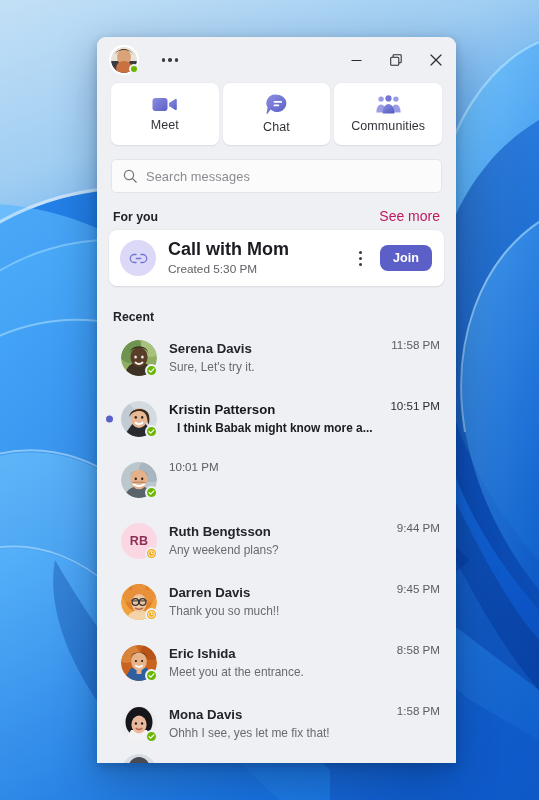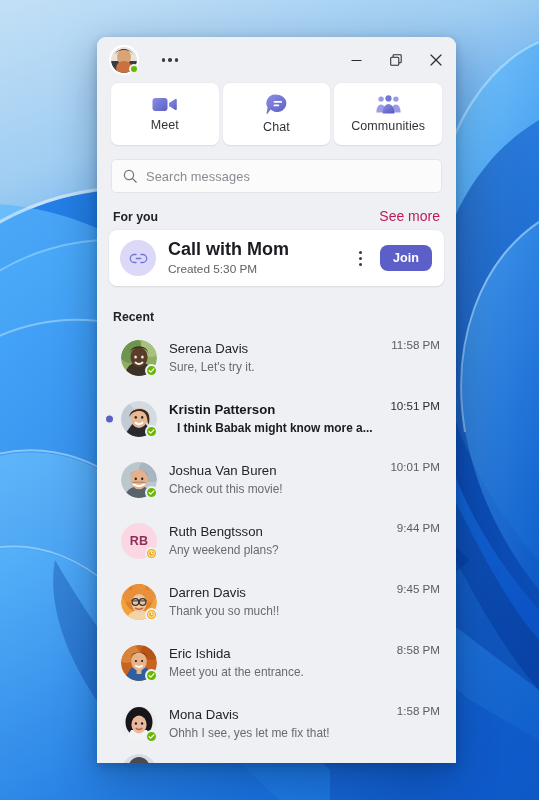--- a/index.html
+++ b/index.html
@@ -215,20 +215,21 @@
   .badge.available { background: #6bb700; }
   .badge.away { background: #f2aa18; }
   .row-body { flex: 1 1 auto; min-width: 0; }
   .row-name {
     font-size: 13.2px;
     color: #24242c;
     line-height: 1.3;
     white-space: nowrap;
     overflow: hidden;
     text-overflow: ellipsis;
+    font-weight: bold;
   }
   .row-preview {
     font-size: 11.9px;
     color: #6a6a70;
     line-height: 1.35;
     margin-top: 1px;
     white-space: nowrap;
     overflow: hidden;
     text-overflow: ellipsis;
   }
@@ -560,24 +561,20 @@
                 <path d="M11.5,20.8 Q18,19.2 24.5,20.8" fill="none" stroke="#6a563f" stroke-width="1.2" opacity=".5"></path>
               </g>
             </svg>
           </span>
           <span class="badge available">
             <svg width="7" height="7" viewBox="0 0 7 7">
               <path d="M1.1,3.6 L2.7,5.2 L5.9,1.8" fill="none" stroke="#fff" stroke-width="1.2" stroke-linecap="round" stroke-linejoin="round"></path>
             </svg>
           </span>
         </span>
-        <span class="row-body">
-          <span class="row-name" style="display:block">Joshua Van Buren</span>
-          <span class="row-preview" style="display:block">Check out this movie!</span>
-        </span>
         <span class="row-time">10:01 PM</span>
       </div>
 
       <div class="chat-row">
         <span class="row-avatar-wrap">
           <span class="row-initials" style="background:#fbd7e4;color:#8c2f54">RB</span>
           <span class="badge away">
             <svg width="7" height="7" viewBox="0 0 7 7">
               <circle cx="3.5" cy="3.5" r="2.9" fill="none" stroke="#fff" stroke-width=".85"></circle>
               <path d="M3.5,1.8 L3.5,3.6 L4.8,3.6" fill="none" stroke="#fff" stroke-width=".85" stroke-linecap="round" stroke-linejoin="round"></path>

